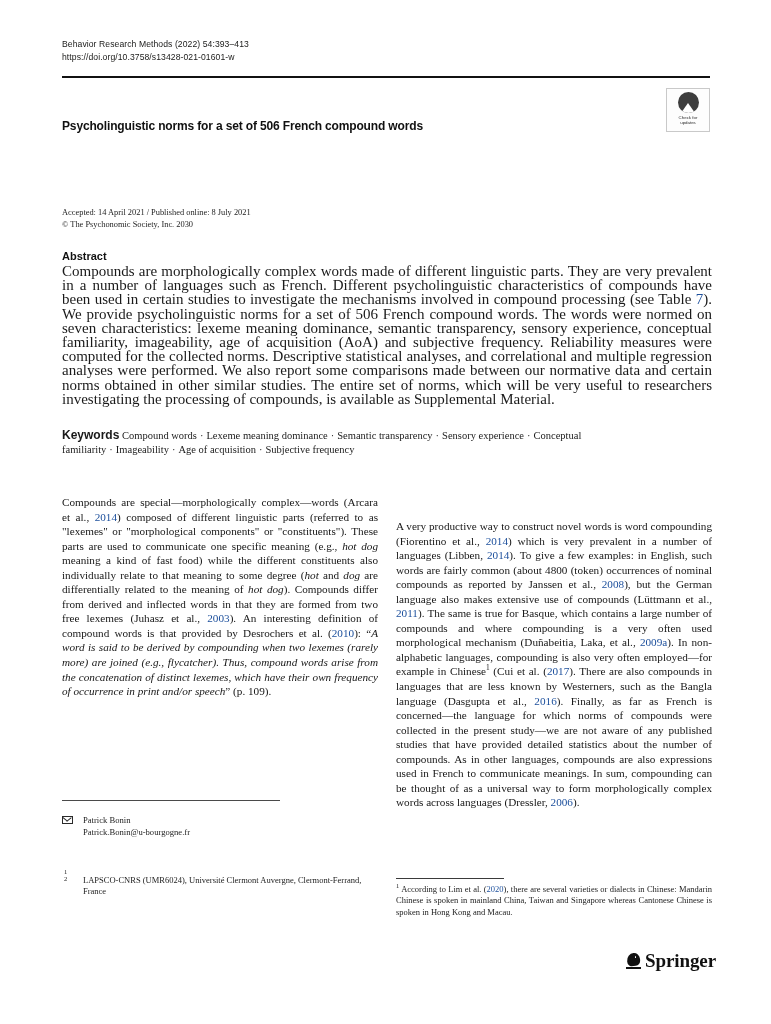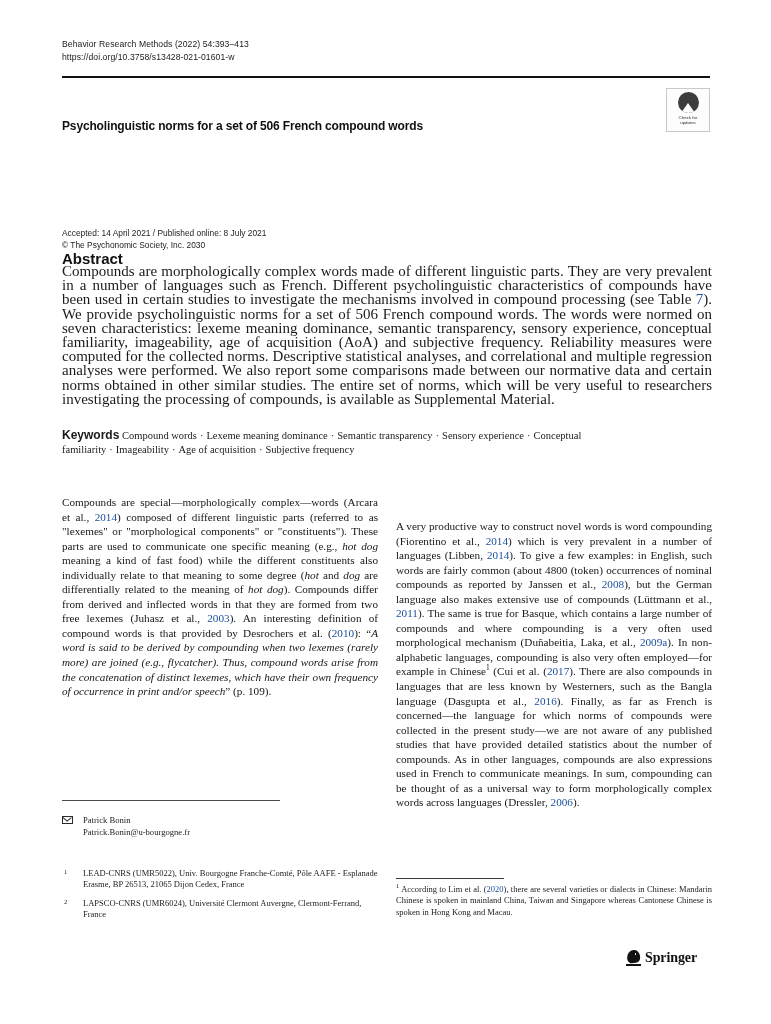--- a/index.html
+++ b/index.html
@@ -124,35 +124,34 @@
     font-weight: bold;
     padding: 0 2px;
   }
 
   
   .pubdates {
     position: absolute;
     left: 62px;
     top: 207px;
     width: 650px;
-    font-family: Liberation Sans, sans-serif;
+    font-family: Liberation Serif, serif;
     font-size: 8.4px;
     line-height: 12.4px;
     color: #1d1d1d;
-    margin-top: 20px;
   }
 
   
   .abstract-heading {
     position: absolute;
     left: 62px;
     top: 250px;
     font-family: "Liberation Sans", sans-serif;
     font-weight: bold;
-    font-size: 15px;
+    font-size: 11px;
     color: #111111;
   }
   .abstract-body {
     position: absolute;
     left: 62px;
     top: 264px;
     width: 650px;
     font-family: "Liberation Serif", serif;
     font-size: 15px;
     line-height: 14.2px;
@@ -337,21 +336,21 @@
     position: absolute;
     left: 0;
     bottom: 0.5px;
     width: 15px;
     height: 1.5px;
     background: #111111;
   }
   .springer .wordmark {
     font-family: "Liberation Serif", serif;
     font-weight: bold;
-    font-size: 14px;
+    font-size: 19px;
     color: #111111;
     letter-spacing: -0.1px;
   }
 </style>
 </head>
 <body>
 
 <div class="page">
 
   <div class="journal-header">
@@ -398,21 +397,20 @@
 
   <div class="correspondence">
     <span class="env"></span>
     <div class="cor-text">Patrick Bonin</div>
     <div class="cor-text">Patrick.Bonin@u-bourgogne.fr</div>
   </div>
 
   <div class="affiliations">
     <div class="aff-row">
       <span class="aff-num">1</span>
-      <span>LEAD-CNRS (UMR5022), Univ. Bourgogne Franche-Comté, Pôle AAFE - Esplanade Erasme, BP 26513, 21065 Dijon Cedex, France</span>
     </div>
     <div class="aff-row">
       <span class="aff-num">2</span>
       <span>LAPSCO-CNRS (UMR6024), Université Clermont Auvergne, Clermont-Ferrand, France</span>
     </div>
   </div>
 
   <div class="footnote"><sup>1</sup><span> According to Lim et al. (</span><span class="xref">2020</span><span>), there are several varieties or dialects in Chinese: Mandarin Chinese is spoken in mainland China, Taiwan and Singapore whereas Cantonese Chinese is spoken in Hong Kong and Macau.</span></div>
 
   <div class="springer">

